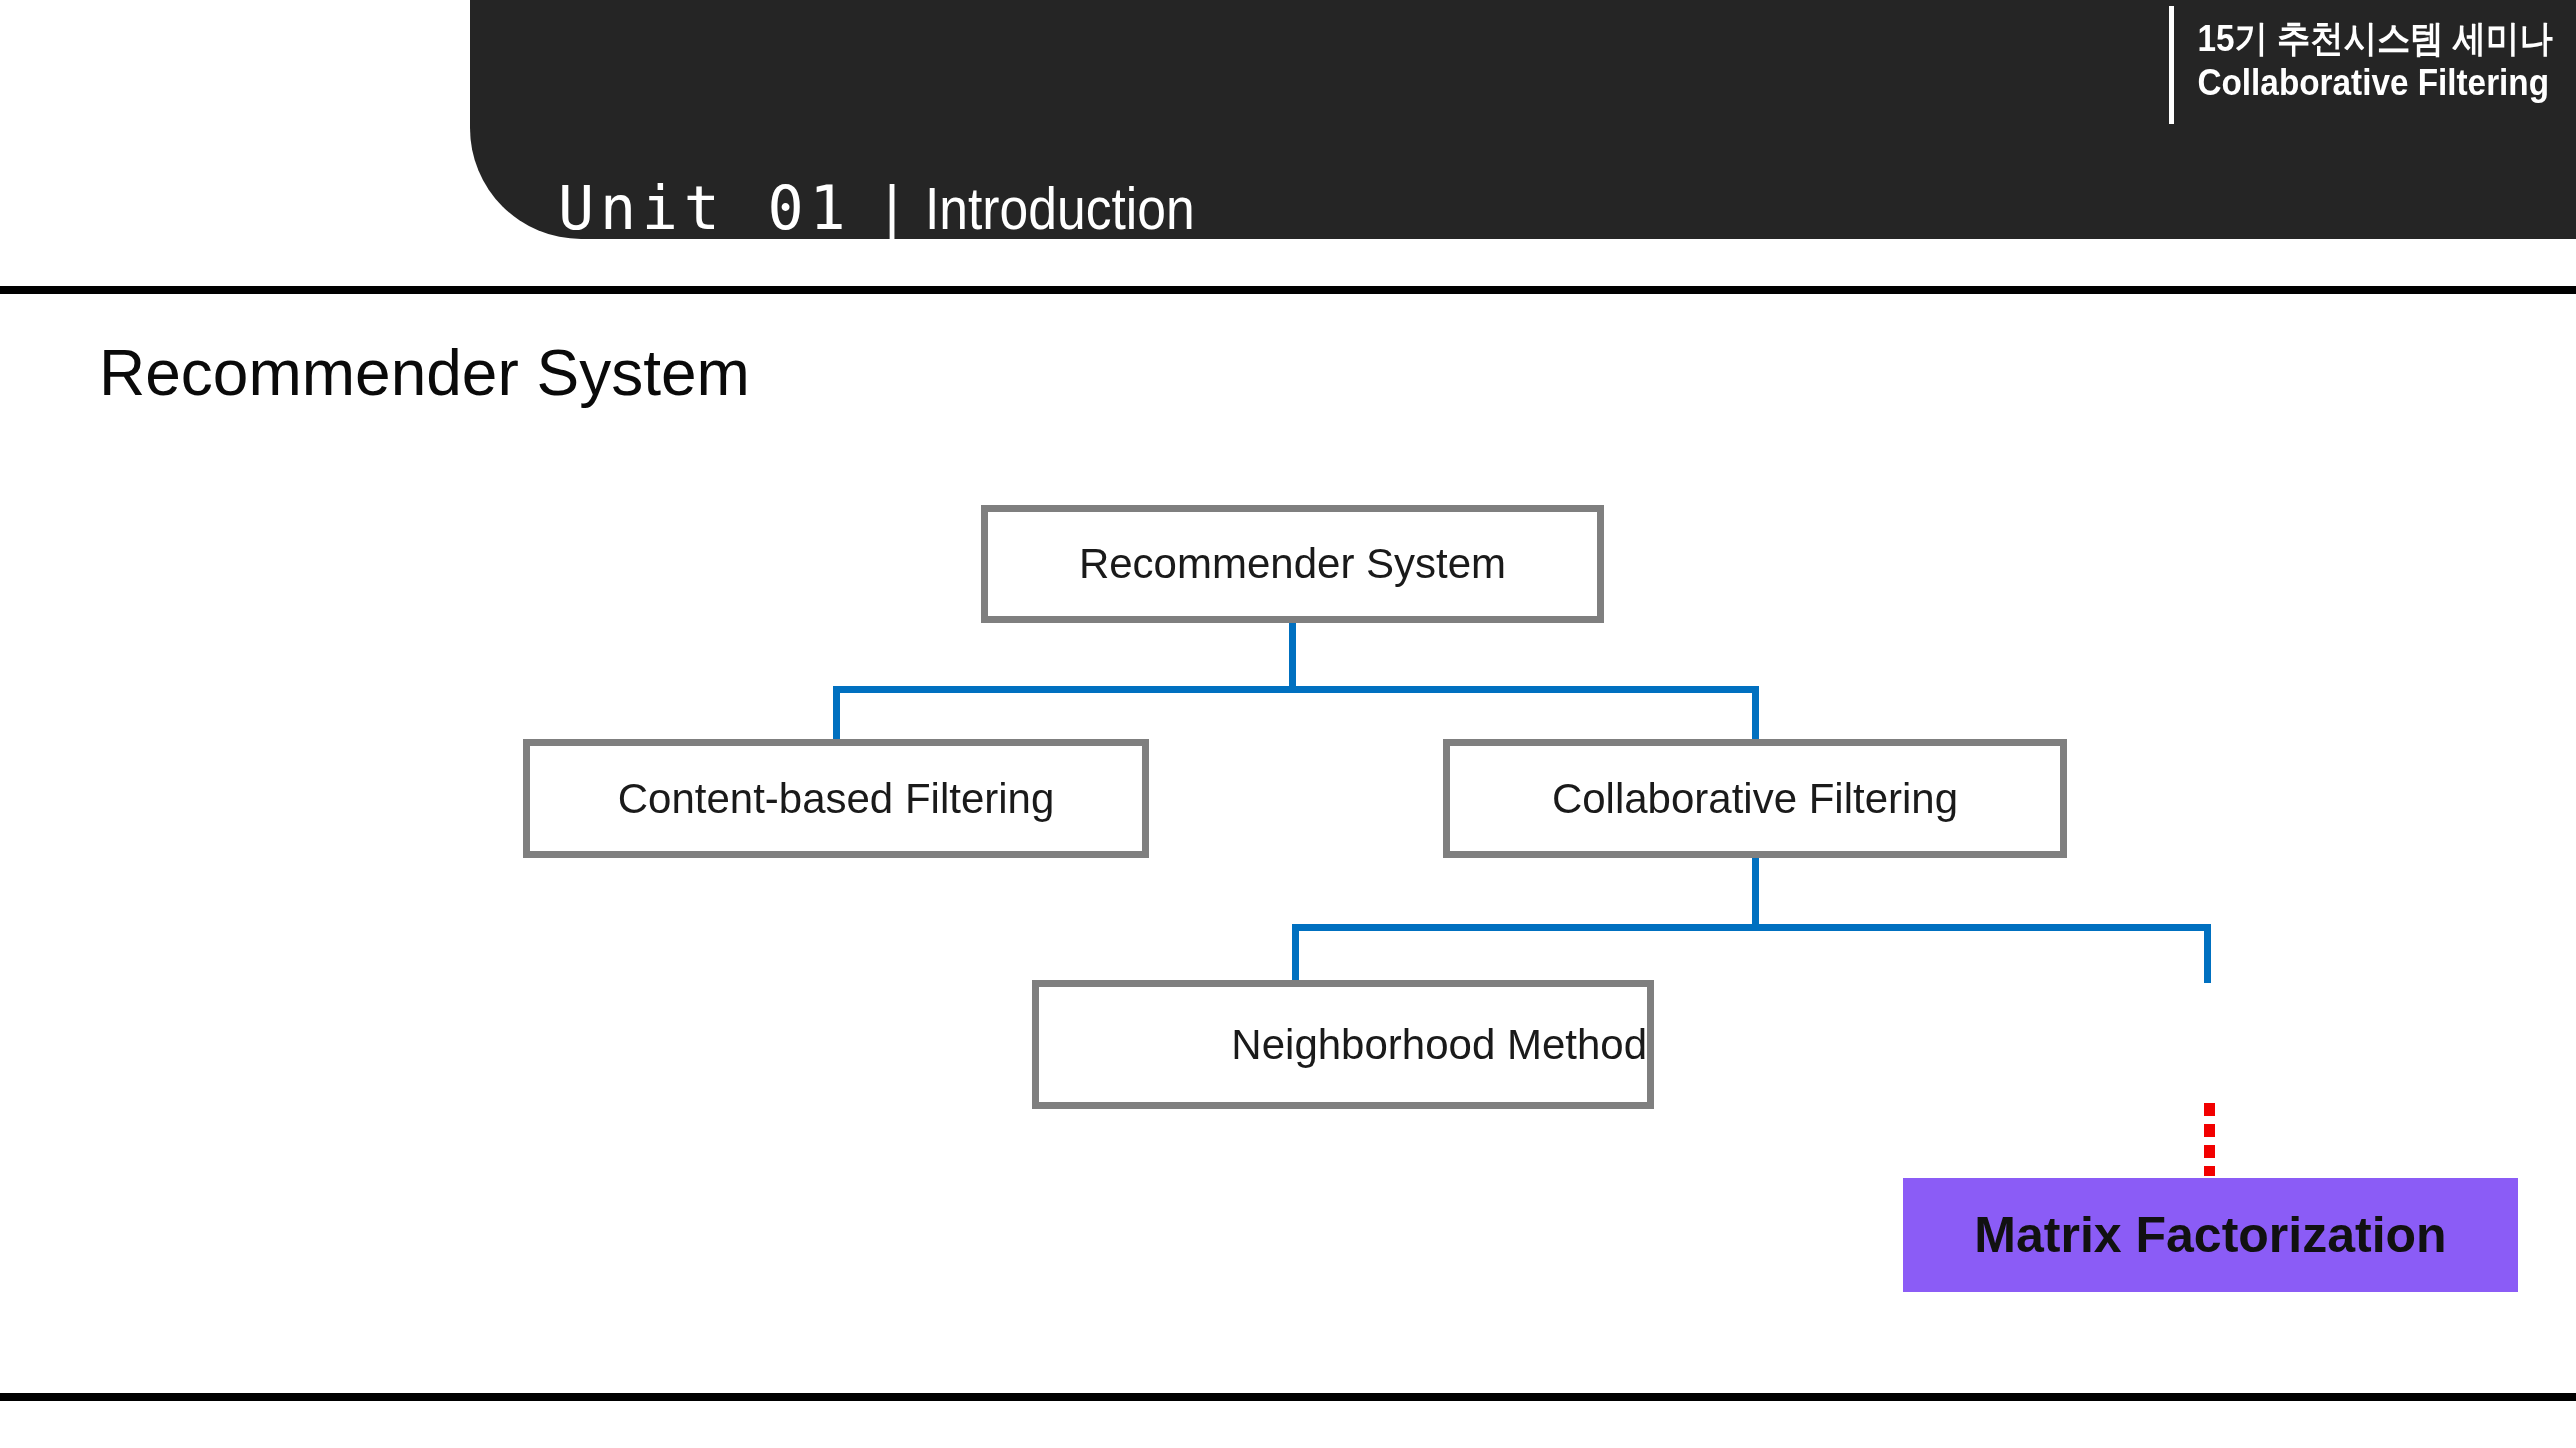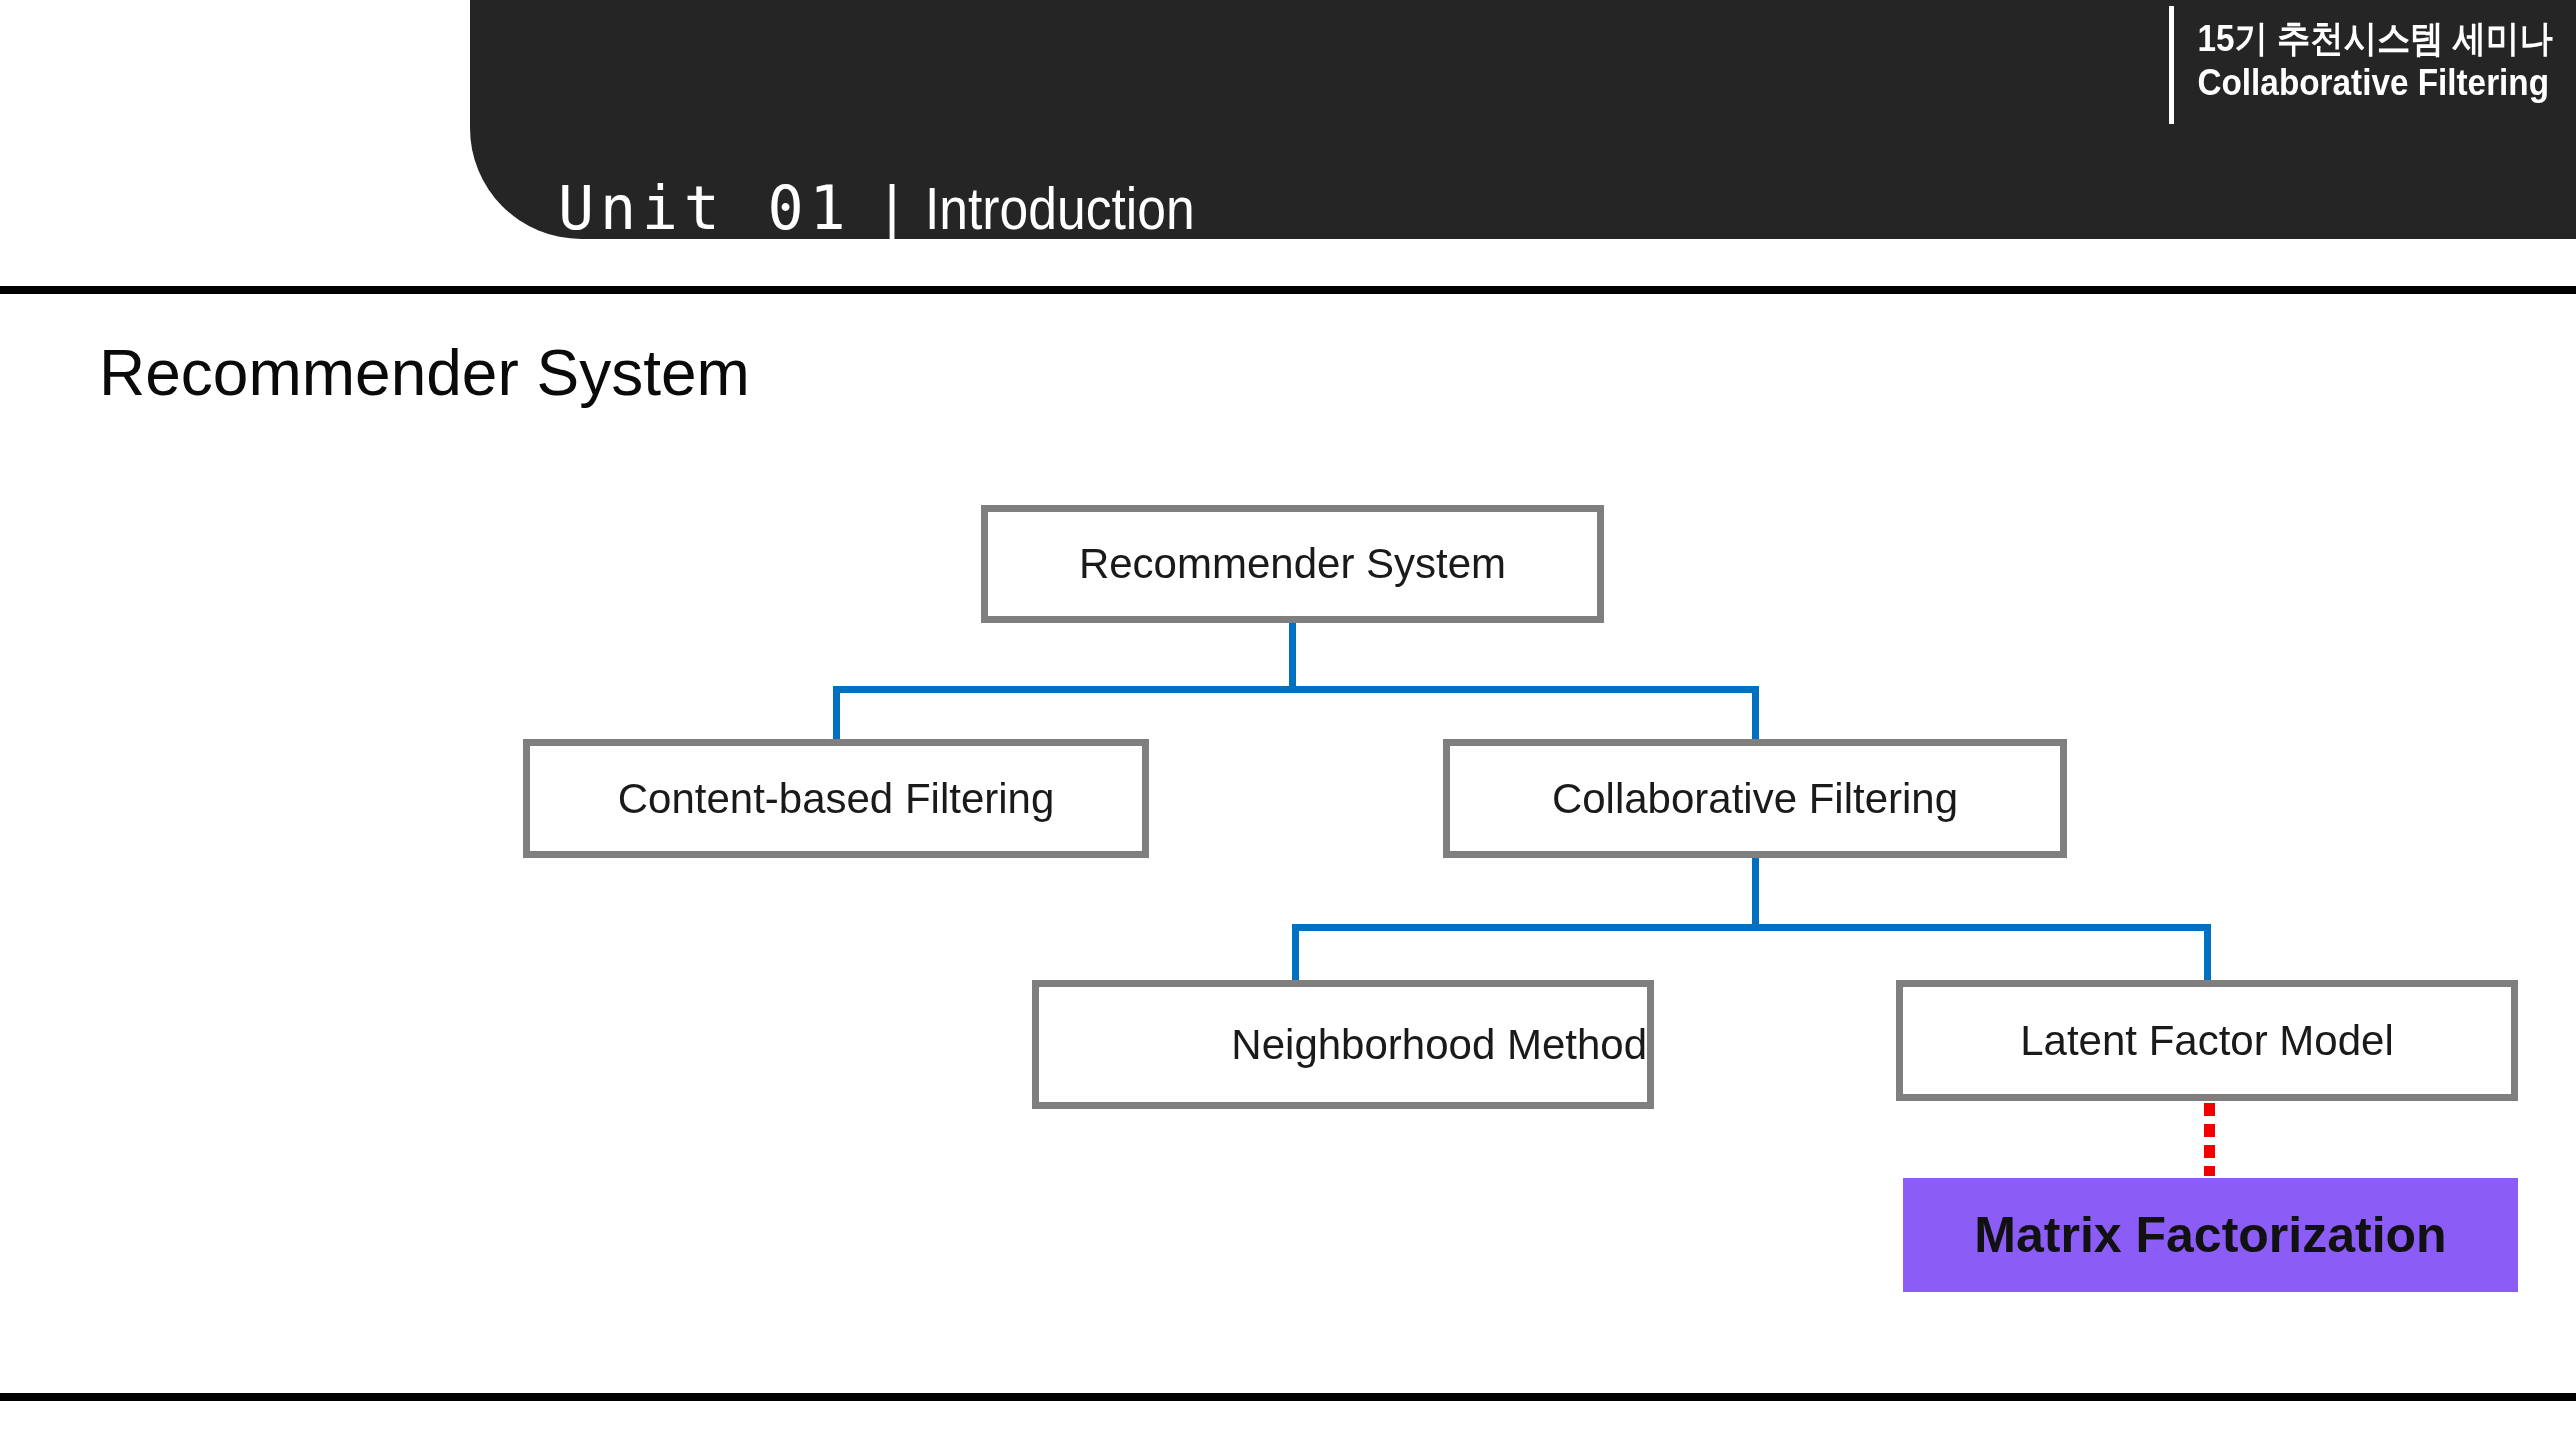--- a/index.html
+++ b/index.html
@@ -130,23 +130,20 @@
   </div>
   <div class="abs node node-content">
     <span>Content-based Filtering</span>
   </div>
   <div class="abs node node-collab">
     <span>Collaborative Filtering</span>
   </div>
   <div class="abs node node-neighbor">
     <span>Neighborhood Method</span>
   </div>
-  <div class="abs node node-latent">
-    <span>Latent Factor Model</span>
-  </div>
   <div class="abs node-matrix">
     <span>Matrix Factorization</span>
   </div>
 
   <div class="abs rule rule-bottom"></div>
 
 </div>
 
 
 </body></html>

